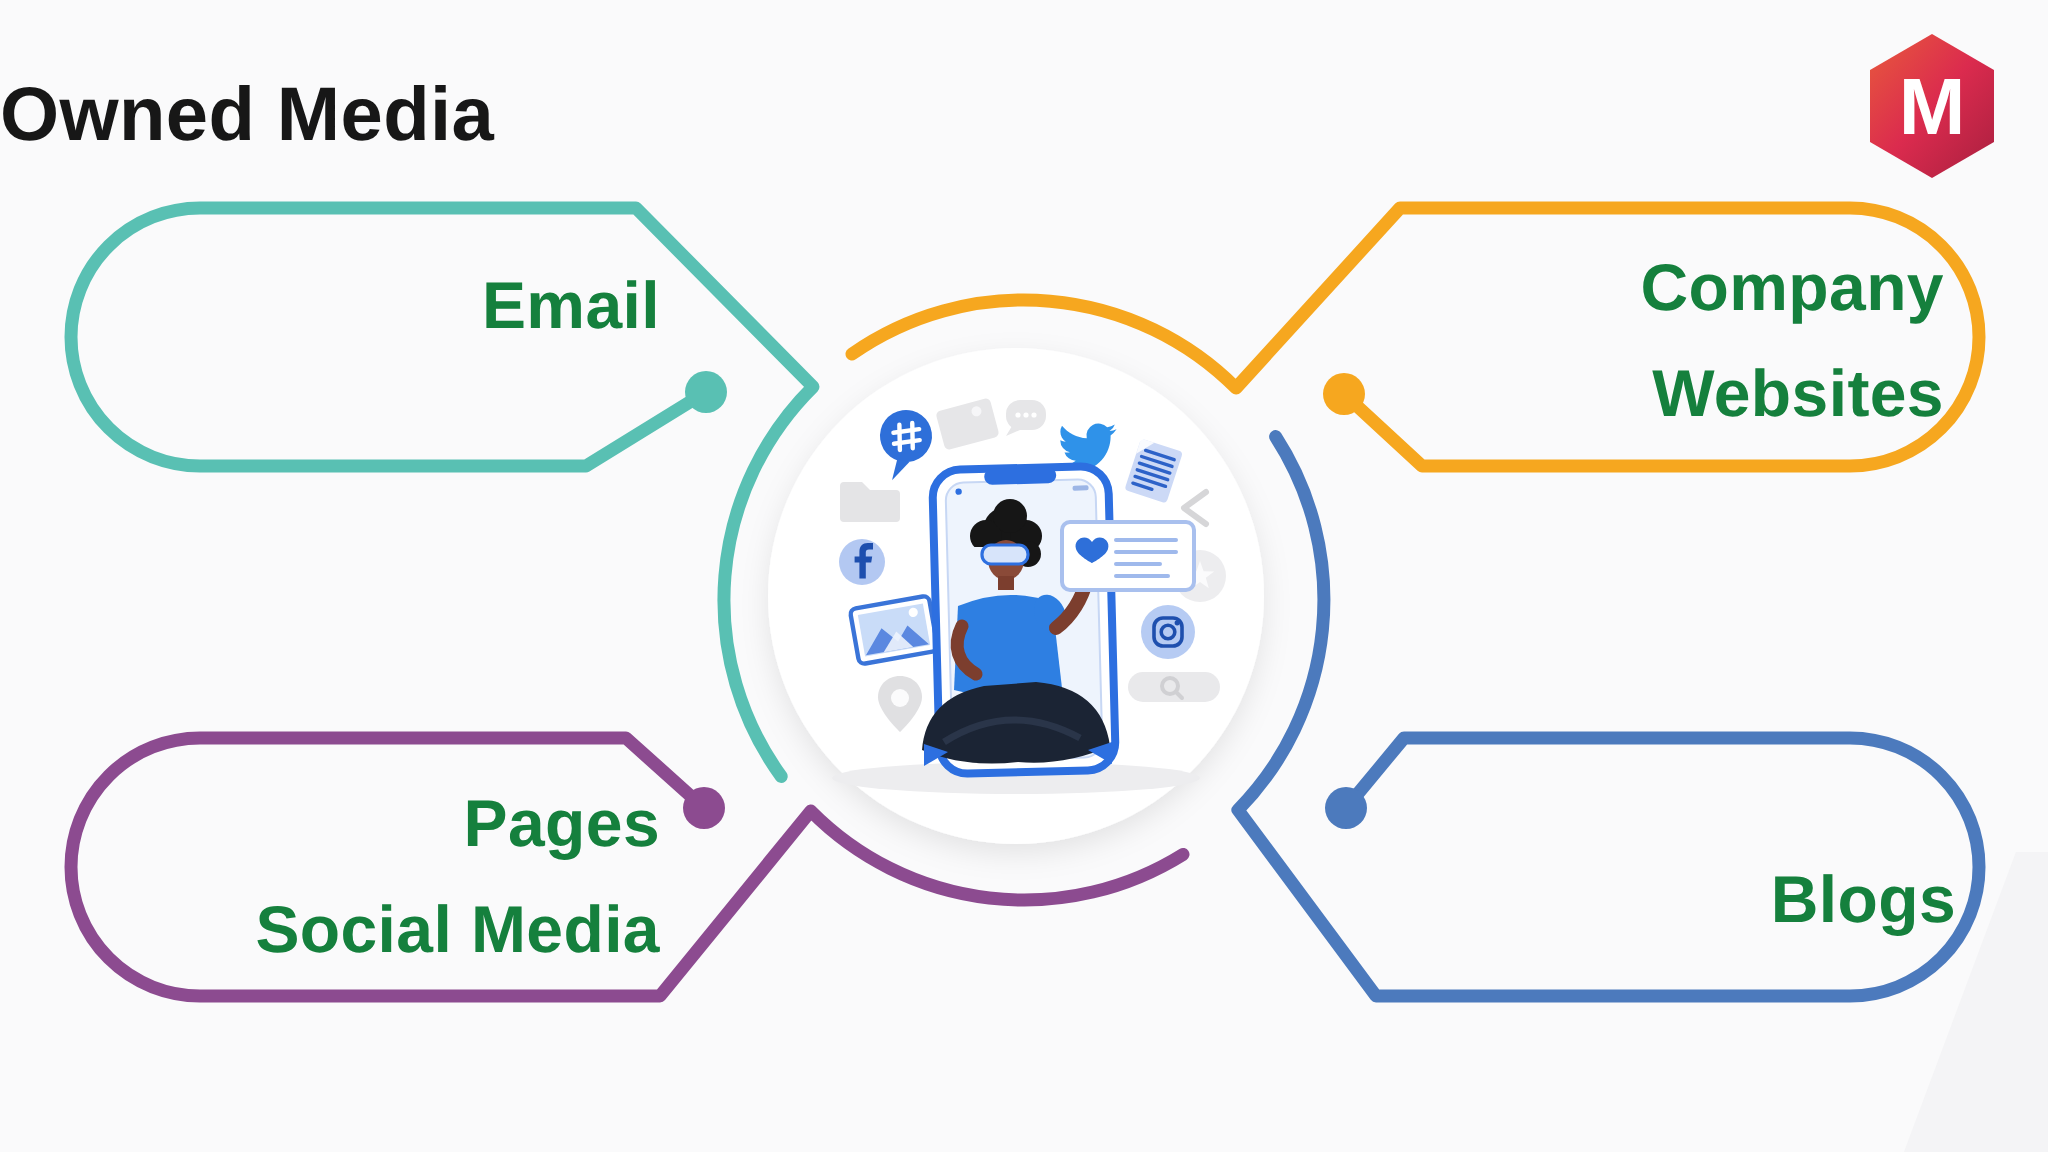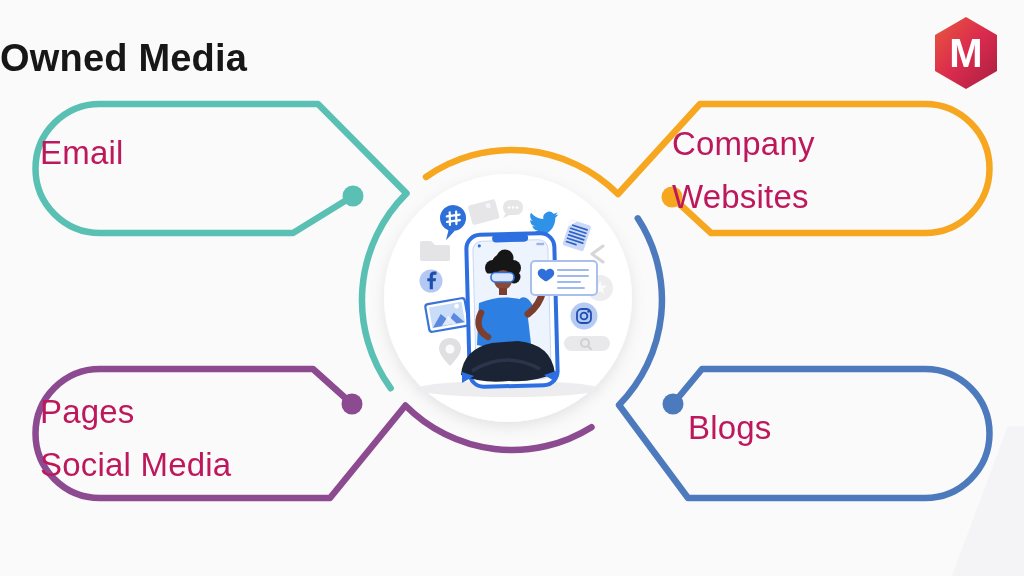--- a/index.html
+++ b/index.html
@@ -8,27 +8,27 @@
     background:#FAFAFB;
     font-family:"Liberation Sans",sans-serif;
   }
   .page-title{
     position:absolute;top:36px;left:0;width:1024px;
     text-align:left;font-size:38px;font-weight:700;color:#171717;
     letter-spacing:0.2px;line-height:44px;
   }
   svg.diagram{position:absolute;left:0;top:0;}
   .node-label{
-    position:absolute;text-align:left;font-weight:400;
-    font-size:33px;line-height:53px;color:#be185d;letter-spacing:0.2px;
+    position:absolute;text-align:right;font-weight:700;
+    font-size:33px;line-height:53px;color:#15803d;letter-spacing:0.2px;
   }
   .label-email{left:40px;top:126px;width:290px;}
   .label-company{left:672px;top:117px;width:300px;}
   .label-social{left:40px;top:385px;width:290px;}
-  .label-blogs{left:688px;top:401px;width:290px;}
+  .label-blogs{left:688px;top:423px;width:290px;}
   .logo{position:absolute;left:933px;top:15px;width:66px;height:76px;}
 </style>
 </head>
 <body>
 
 <div class="canvas">
 
   <svg class="diagram" width="1024" height="576" viewBox="0 0 1024 576">
     <defs>
       <filter id="softShadow" x="-30%" y="-30%" width="160%" height="160%">

